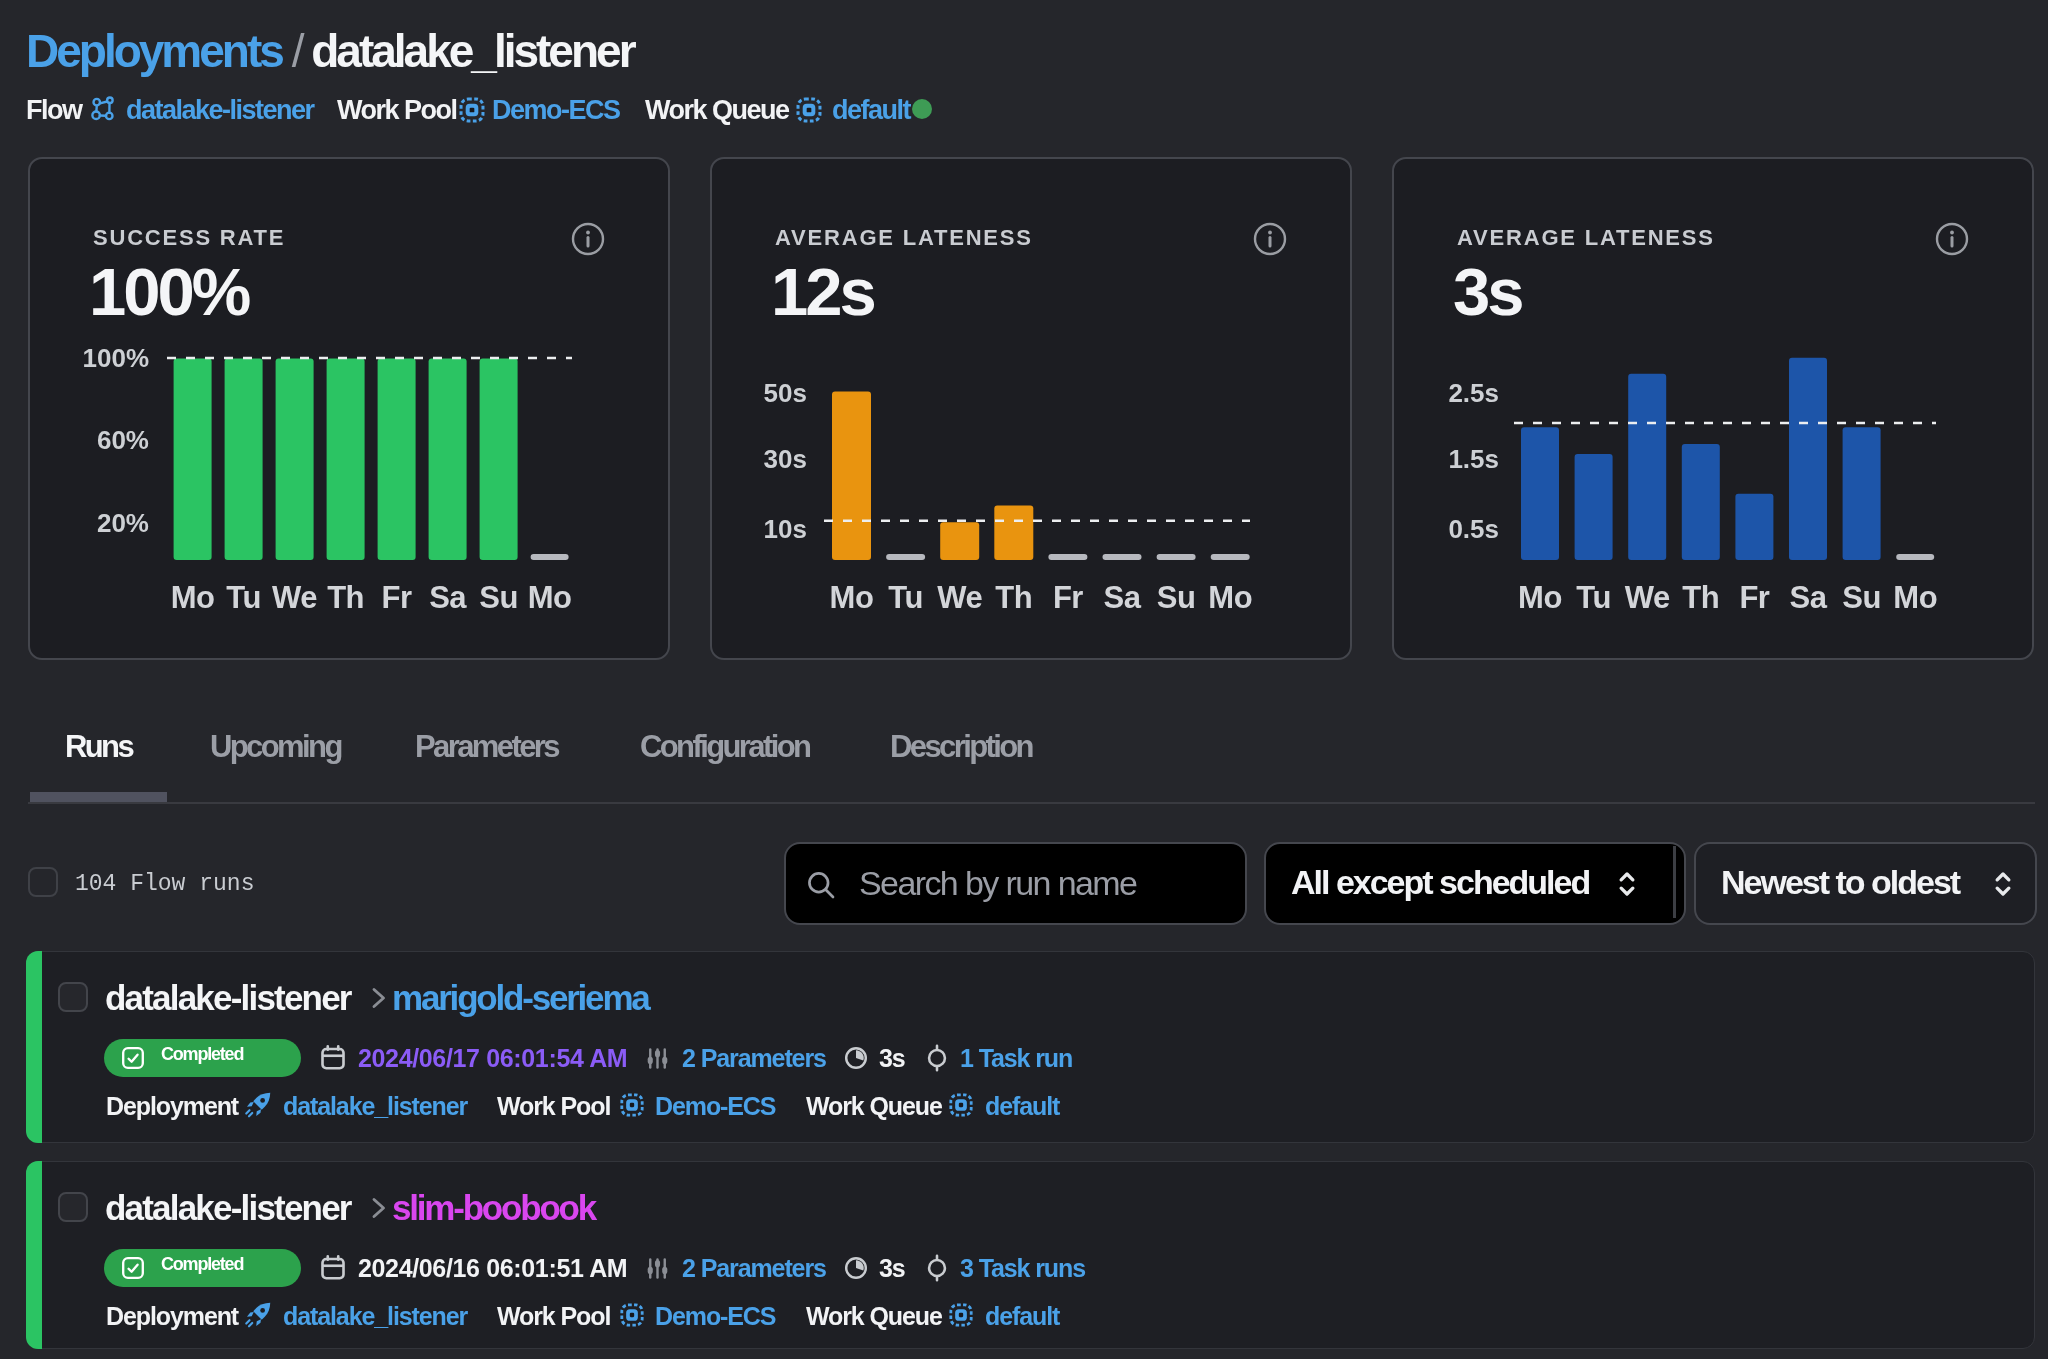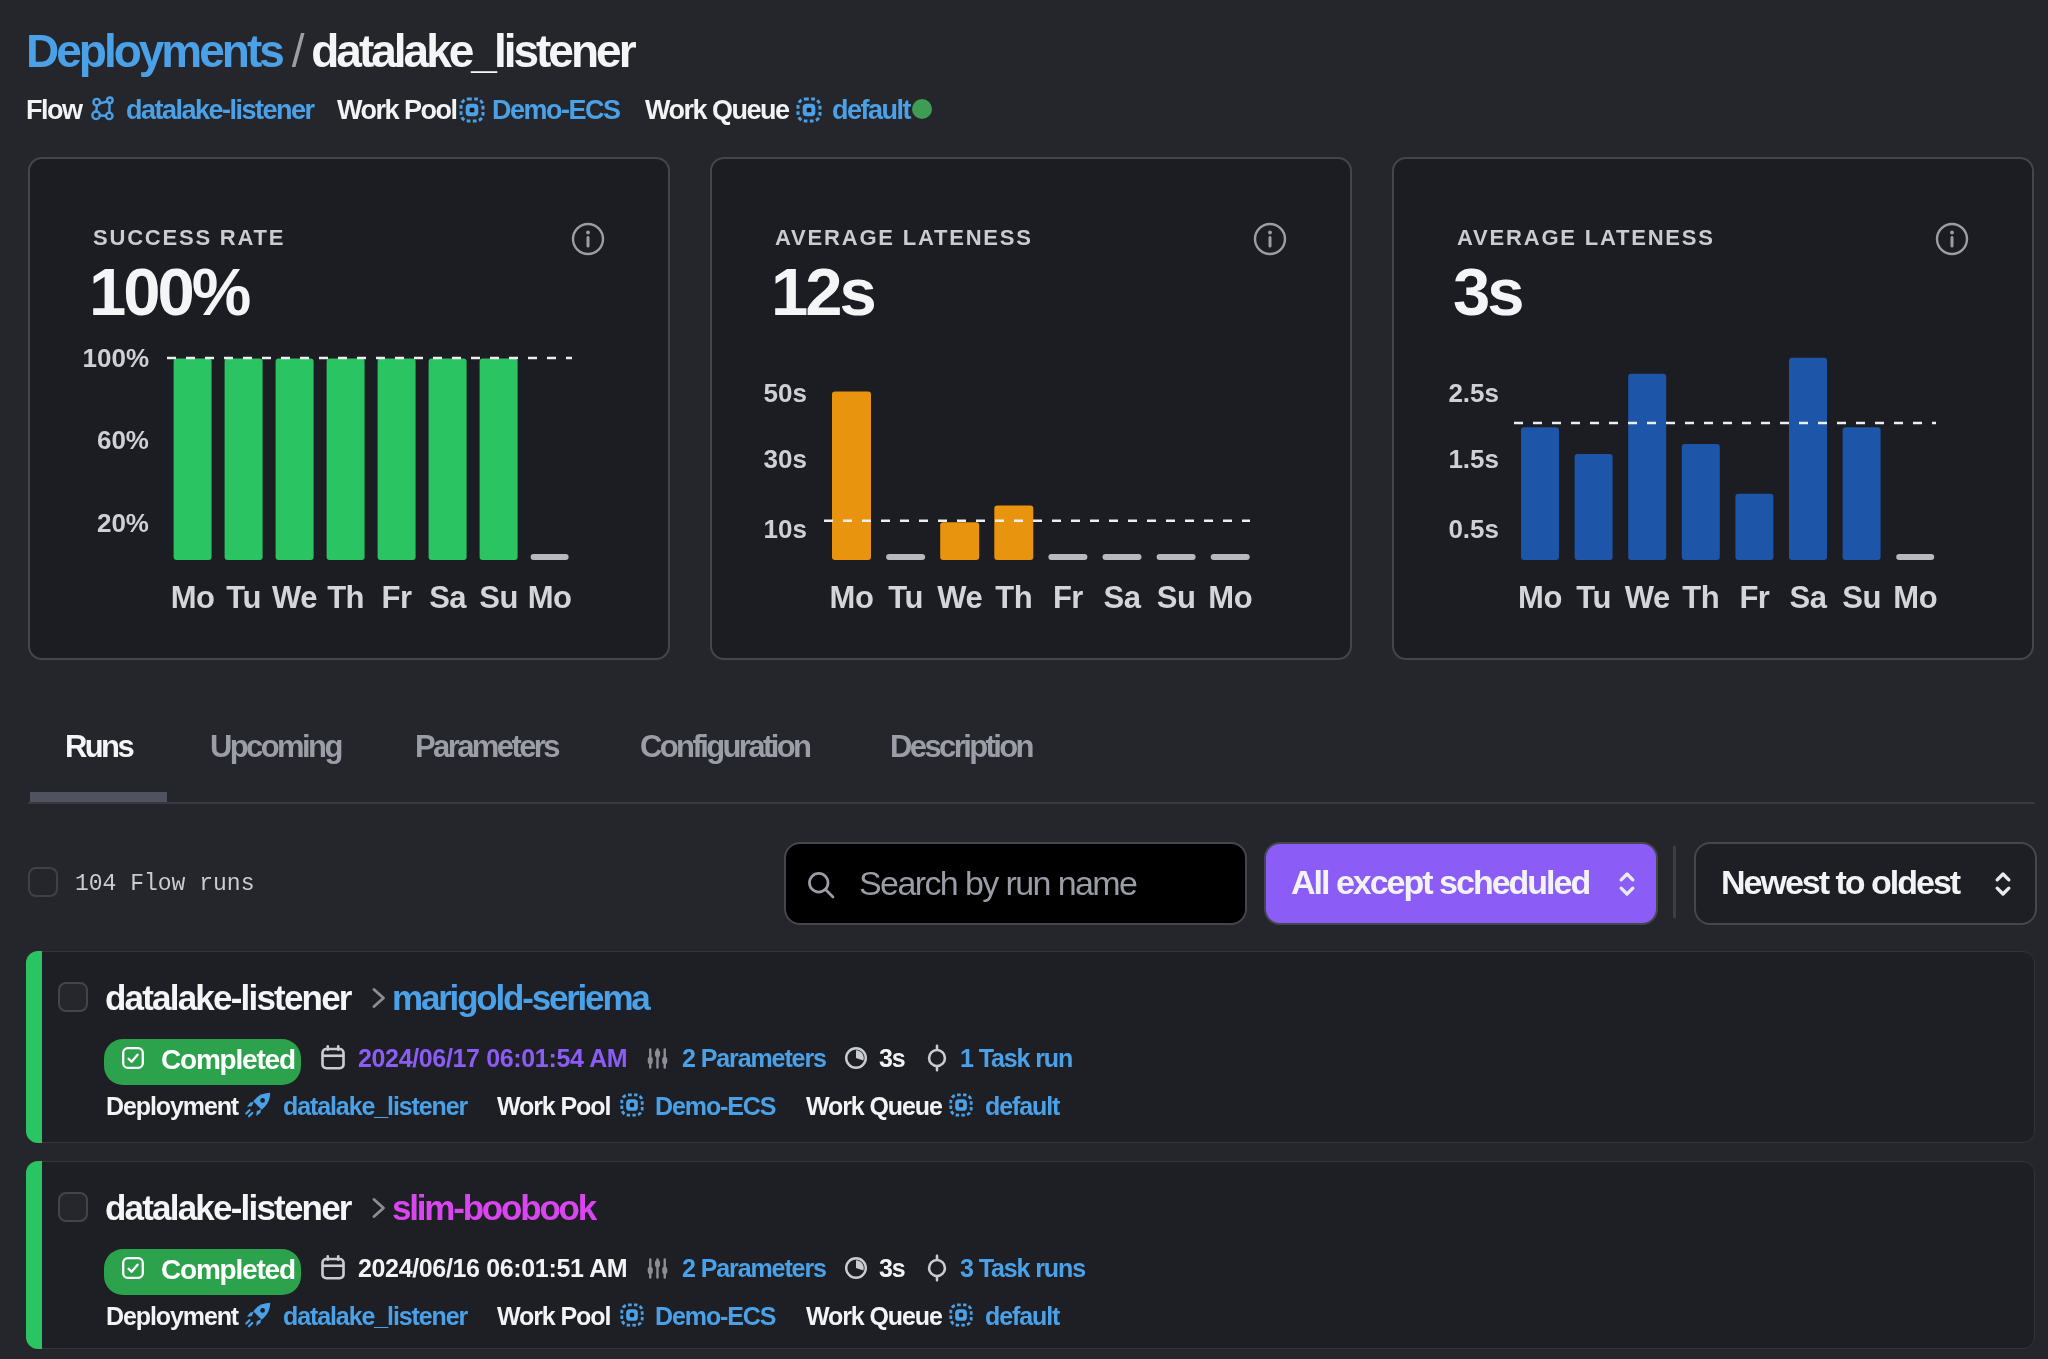--- a/index.html
+++ b/index.html
@@ -8,21 +8,21 @@
   .blue{color:#4aa1e8;}
   .white{color:#f2f3f5;}
   
   .card{position:absolute;top:157px;width:638px;height:499px;background:#1c1d22;border:2px solid #44464d;border-radius:14px;}
   .card-label{position:absolute;left:63px;top:66px;font-size:22px;letter-spacing:1.8px;color:#c9ccd1;font-weight:bold;}
   .big{position:absolute;left:59px;top:97px;line-height:72px;font-size:67px;font-weight:bold;color:#f4f5f7;letter-spacing:-3px;}
   
   .runcard{position:absolute;left:26px;width:2007px;background:#1e1f24;border:1px solid #33353b;border-radius:12px;}
   .strip{position:absolute;left:-1px;top:-1px;bottom:-1px;width:16px;background:#2bc463;border-radius:12px 0 0 12px;}
   .cb{position:absolute;width:30px;height:30px;border:2px solid #43454b;border-radius:8px;background:#26272c;box-sizing:border-box;}
-  .pill{position:absolute;height:46px;background:#2ca24c;border-radius:19px;color:#fff;font-size:28px;font-weight:bold;}
+  .pill{position:absolute;height:38px;background:#2ca24c;border-radius:19px;color:#fff;font-size:18px;font-weight:bold;}
   .rowtxt{top:90px;font-size:25px;font-weight:bold;letter-spacing:-1.1px;line-height:32px;white-space:nowrap;}
   .rowtxt3{top:138px;font-size:25px;font-weight:bold;letter-spacing:-1.1px;line-height:32px;white-space:nowrap;}
 </style>
 </head>
 <body>
 
 <div class="abs" id="h1line" style="left:26px;top:24px;font-size:46px;font-weight:bold;letter-spacing:-3px;white-space:nowrap;">
   <span style="color:#4aa1e8;">Deployments</span><span style="color:#9b9ea6;font-weight:normal;"> / </span><span style="color:#f4f5f7;">datalake_listener</span>
 </div>
 
@@ -182,21 +182,21 @@
 
 <div class="cb" style="left:28px;top:867px;border-color:#3f4147;background:transparent;"></div>
 <div class="abs" style="left:75px;top:871px;font-family:'Liberation Mono',monospace;font-size:23px;color:#c9ccd1;">104 Flow runs</div>
 <div class="abs" style="left:784px;top:842px;width:459px;height:79px;border:2px solid #45474e;border-radius:16px;background:#000000;">
   <svg class="abs" style="left:17px;top:23px;" width="36" height="36" viewBox="0 0 24 24" fill="none" stroke="#9a9da5" stroke-width="1.8">
     <circle cx="10.5" cy="10.5" r="6.2"></circle>
       <path d="M15.2 15.2 L20 20" stroke-linecap="round"></path>
   </svg>
   <span class="abs" style="left:73px;top:20px;font-size:34px;color:#9a9da5;letter-spacing:-1.6px;">Search by run name</span>
 </div>
-<div class="abs" style="left:1264px;top:842px;width:390px;height:79px;border:2px solid #45474e;border-radius:16px;background:#8b5cf6;">
+<div class="abs" style="left:1264px;top:842px;width:390px;height:79px;border:2px solid #45474e;border-radius:16px;background:#000000;padding-left:28px;">
   <span class="abs" style="left:25px;top:19px;font-size:34px;color:#f2f3f5;font-weight:bold;letter-spacing:-2px;">All except scheduled</span>
   <svg class="abs" style="left:341px;top:20px;" width="40" height="40" viewBox="0 0 24 24" fill="none" stroke="#e8eaec" stroke-width="2" stroke-linecap="round" stroke-linejoin="round">
     <path d="M8.5 9.5 L12 6 L15.5 9.5"></path>
       <path d="M8.5 14.5 L12 18 L15.5 14.5"></path>
   </svg>
 </div>
 <div class="abs" style="left:1673px;top:846px;width:3px;height:72px;background:#3c3e44;"></div>
 <div class="abs" style="left:1694px;top:842px;width:339px;height:79px;border:2px solid #45474e;border-radius:16px;background:#1e1f24;">
   <span class="abs" style="left:25px;top:19px;font-size:34px;color:#f2f3f5;font-weight:bold;letter-spacing:-2px;">Newest to oldest</span>
   <svg class="abs" style="left:287px;top:20px;" width="40" height="40" viewBox="0 0 24 24" fill="none" stroke="#e8eaec" stroke-width="2" stroke-linecap="round" stroke-linejoin="round">

